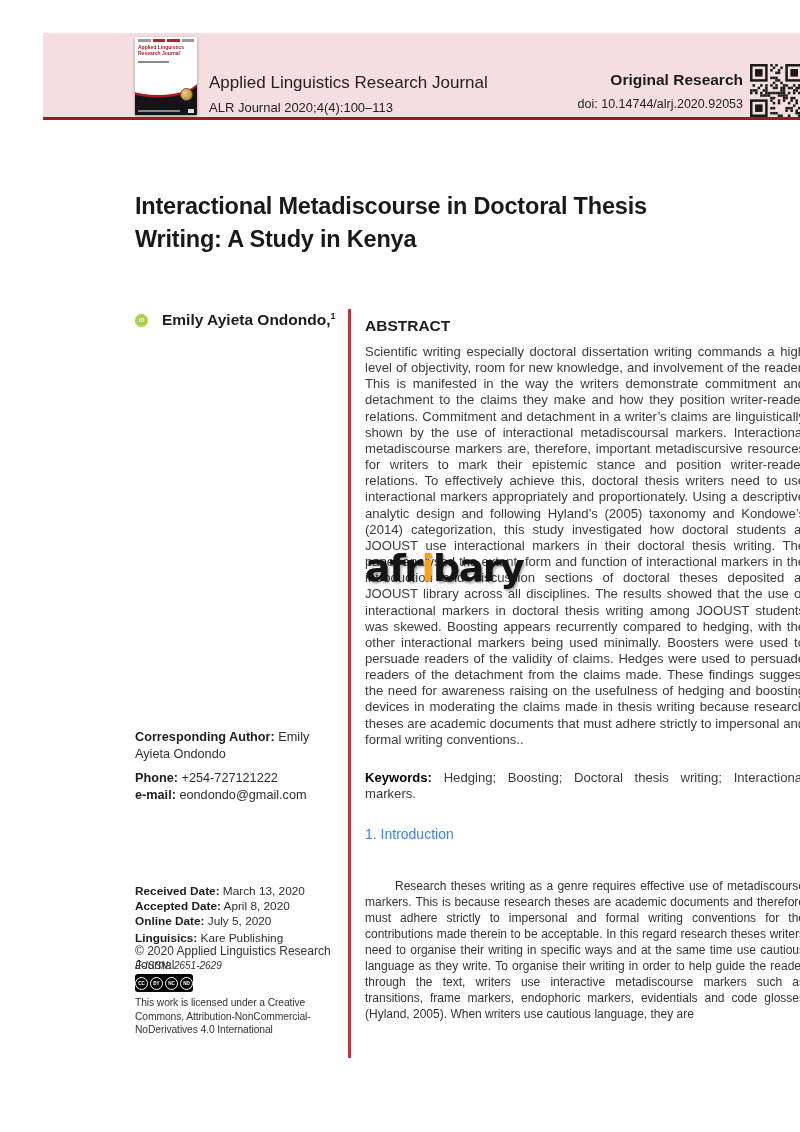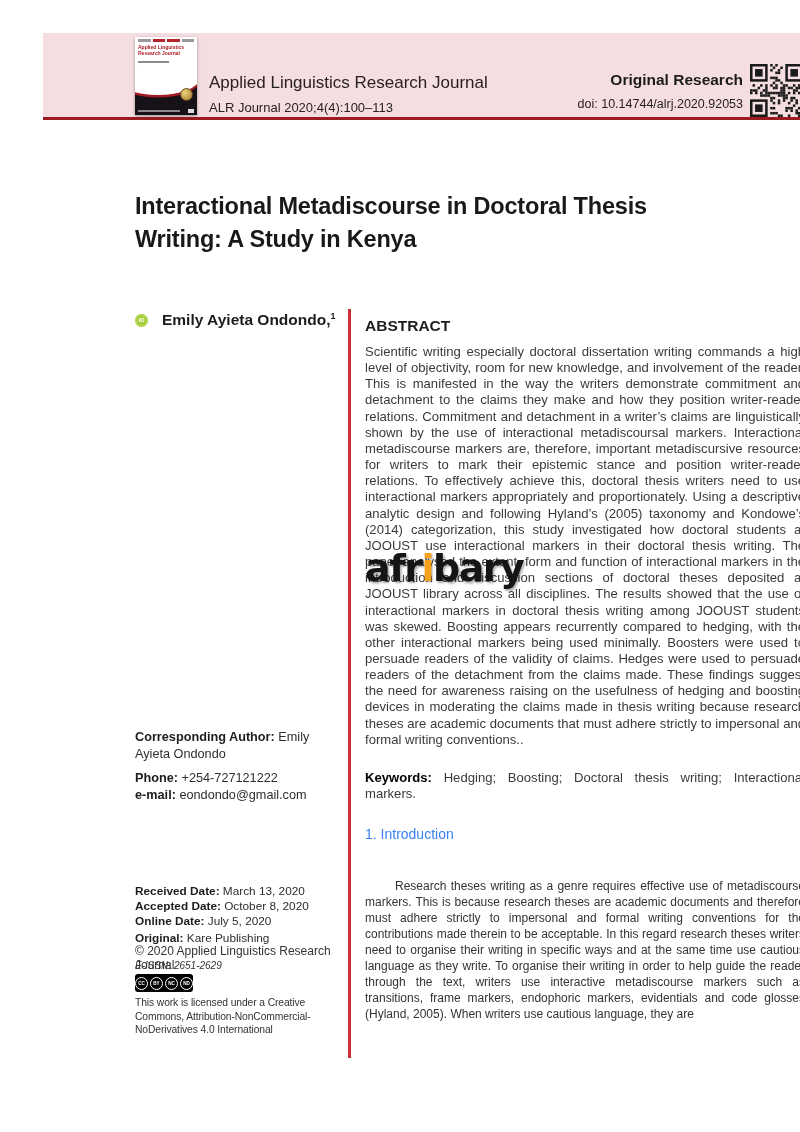--- a/index.html
+++ b/index.html
@@ -250,26 +250,26 @@
   </div>
 
   <div class="lcol blk contact">
     <div><b>Phone:</b><span> +254-727121222</span></div>
     <div><b>e-mail:</b><span> eondondo@gmail.com</span></div>
   </div>
 
 
   <div class="lcol blk dates">
     <div><b>Received Date:</b><span> March 13, 2020</span></div>
-    <div><b>Accepted Date:</b><span> October 8, 2020</span></div>
+    <div><b>Accepted Date:</b><span> April 8, 2020</span></div>
     <div><b>Online Date:</b><span> July 5, 2020</span></div>
   </div>
 
   <div class="lcol blk pub">
-    <b>Original:</b><span> Kare Publishing</span>
+    <b>Linguisics:</b><span> Kare Publishing</span>
   </div>
 
   <div class="lcol copyright">© 2020 Applied Linguistics Research Journal</div>
   <div class="lcol eissn">E-ISSN: 2651-2629</div>
 
   <div class="ccb">
     <span>cc</span>
     <span>by</span>
     <span>nc</span>
     <span>nd</span>

